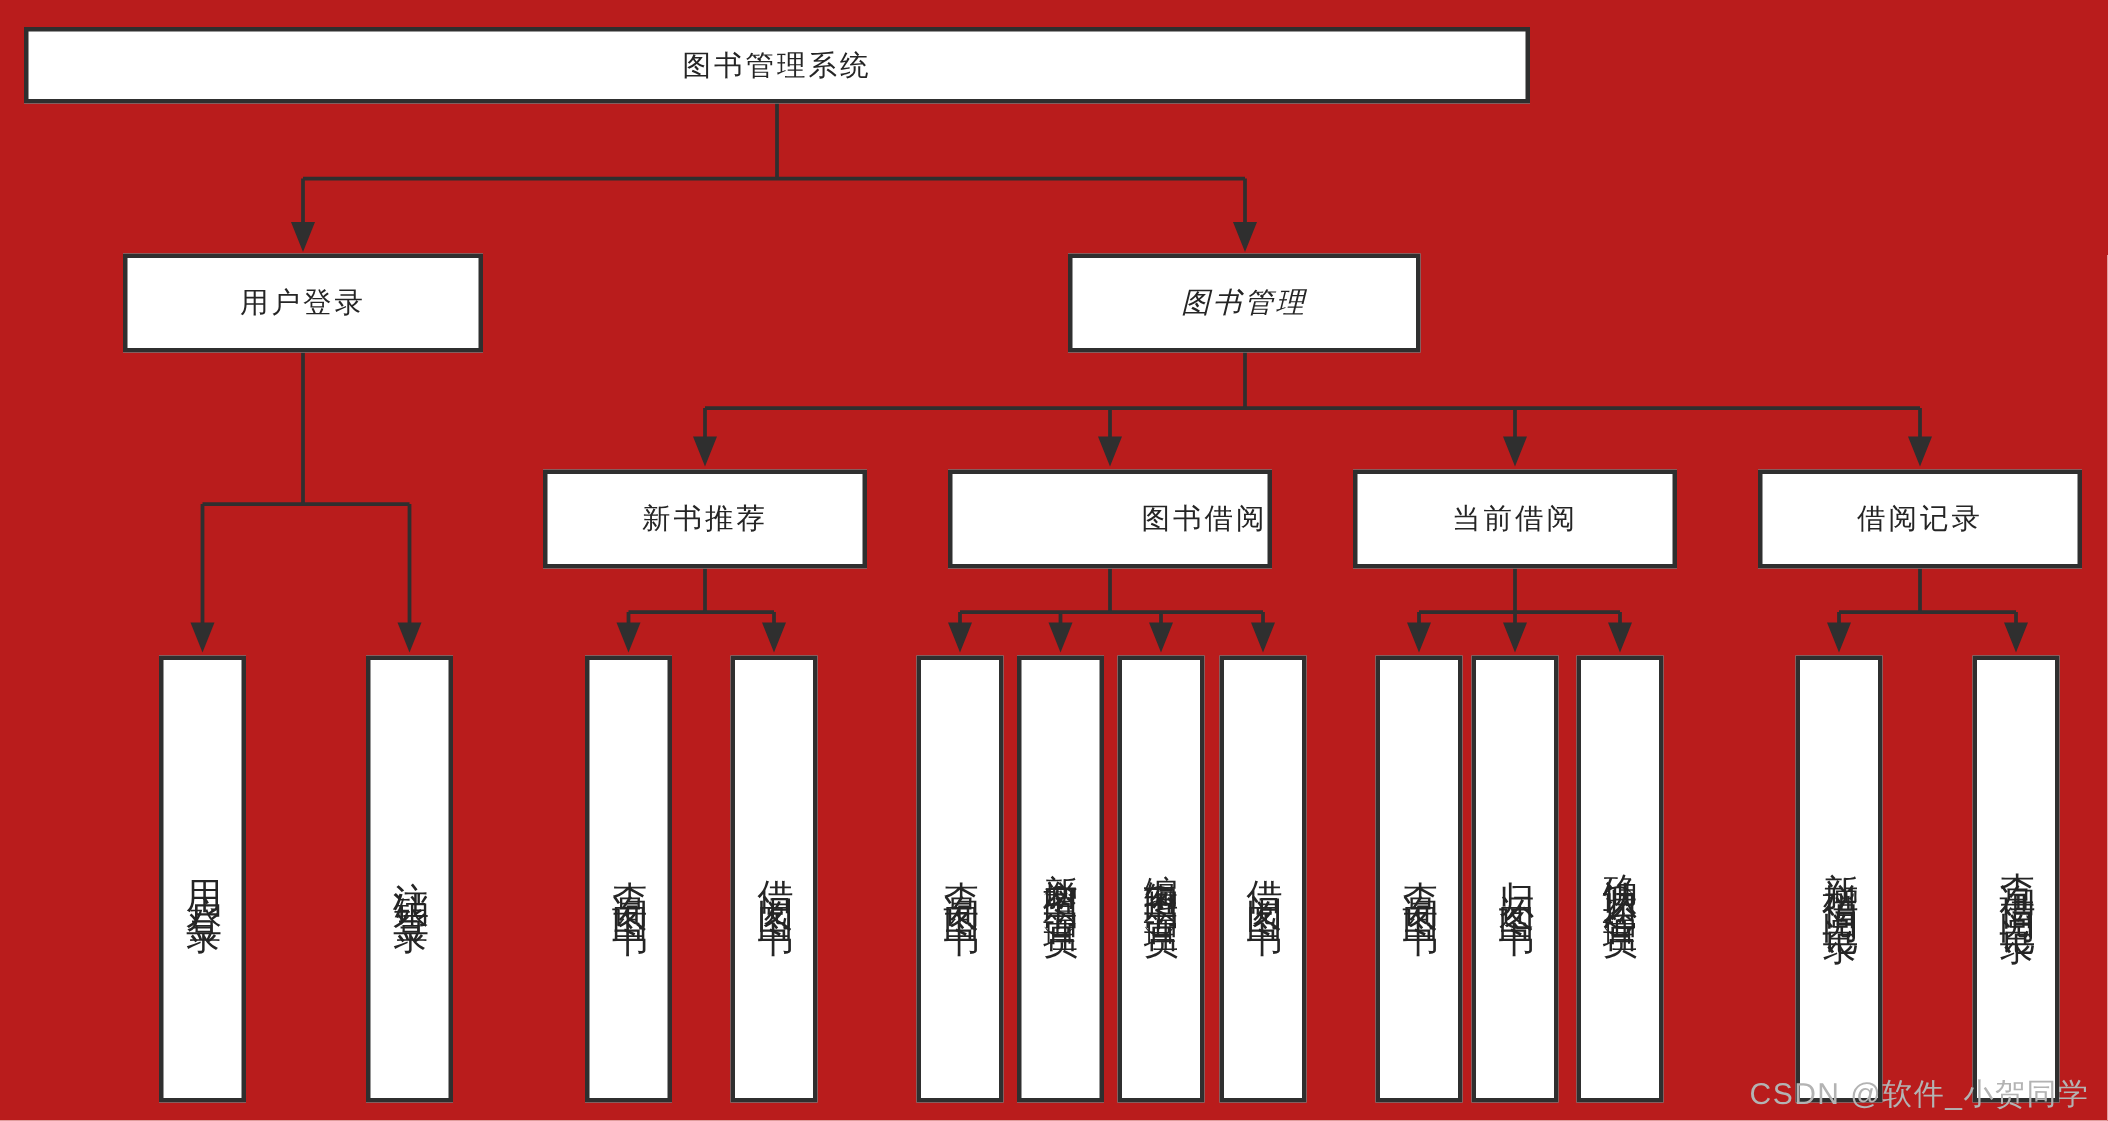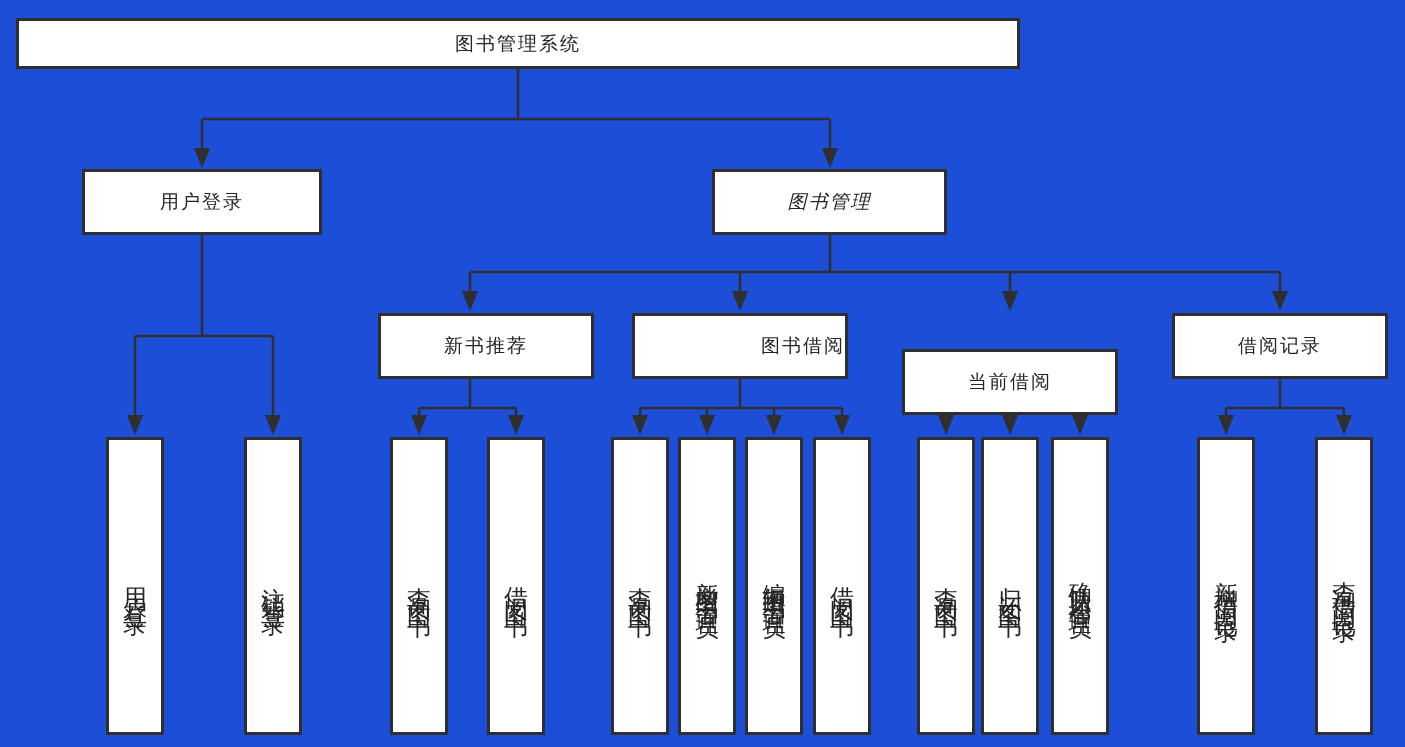--- a/index.html
+++ b/index.html
@@ -4,21 +4,21 @@
 <style>
   html, body {
     margin: 0;
     padding: 0;
     background: #ffffff;
   }
   .canvas {
     position: relative;
     width: 1405px;
     height: 747px;
-    background: #1d4ed8;
+    background: #b91c1c;
     font-family: "Liberation Sans", sans-serif;
     overflow: hidden;
   }
   .connectors {
     position: absolute;
     left: 0;
     top: 0;
     z-index: 1;
   }
   .node {
@@ -110,27 +110,27 @@
     <span class="label">图书管理系统</span>
   </div>
 
   <div class="node h" style="left:82px; top:169px; width:240px; height:66px;">
     <span class="label">用户登录</span>
   </div>
   <div class="node h" style="left:712px; top:169px; width:235px; height:66px;font-style:italic;">
     <span class="label">图书管理</span>
   </div>
 
-  <div class="node h" style="left:378px; top:313px; width:216px; height:66px;font-family:Liberation Mono, monospace;">
+  <div class="node h" style="left:362px; top:313px; width:216px; height:66px;font-family:Liberation Mono, monospace;">
     <span class="label">新书推荐</span>
   </div>
   <div class="node h" style="left:632px; top:313px; width:216px; height:66px;justify-content:flex-end;">
     <span class="label">图书借阅</span>
   </div>
-  <div class="node h" style="left:902px; top:313px; width:216px; height:66px;margin-top:36px;">
+  <div class="node h" style="left:902px; top:313px; width:216px; height:66px;">
     <span class="label">当前借阅</span>
   </div>
   <div class="node h" style="left:1172px; top:313px; width:216px; height:66px;">
     <span class="label">借阅记录</span>
   </div>
 
   <div class="node leaf" style="left:106px; top:437px; width:58px; height:298px;">
     <span class="label">用户登录</span>
   </div>
   <div class="node leaf" style="left:244px; top:437px; width:58px; height:298px;">
@@ -167,14 +167,15 @@
     <span class="label dense">确认归还（管理员）</span>
   </div>
 
   <div class="node leaf" style="left:1197px; top:437px; width:58px; height:298px;">
     <span class="label mid">新增借阅记录</span>
   </div>
   <div class="node leaf" style="left:1315px; top:437px; width:58px; height:298px;">
     <span class="label mid">查询借阅记录</span>
   </div>
 
+  <div class="watermark">CSDN @软件_小贺同学</div>
 
 </div>
 
 </body></html>

